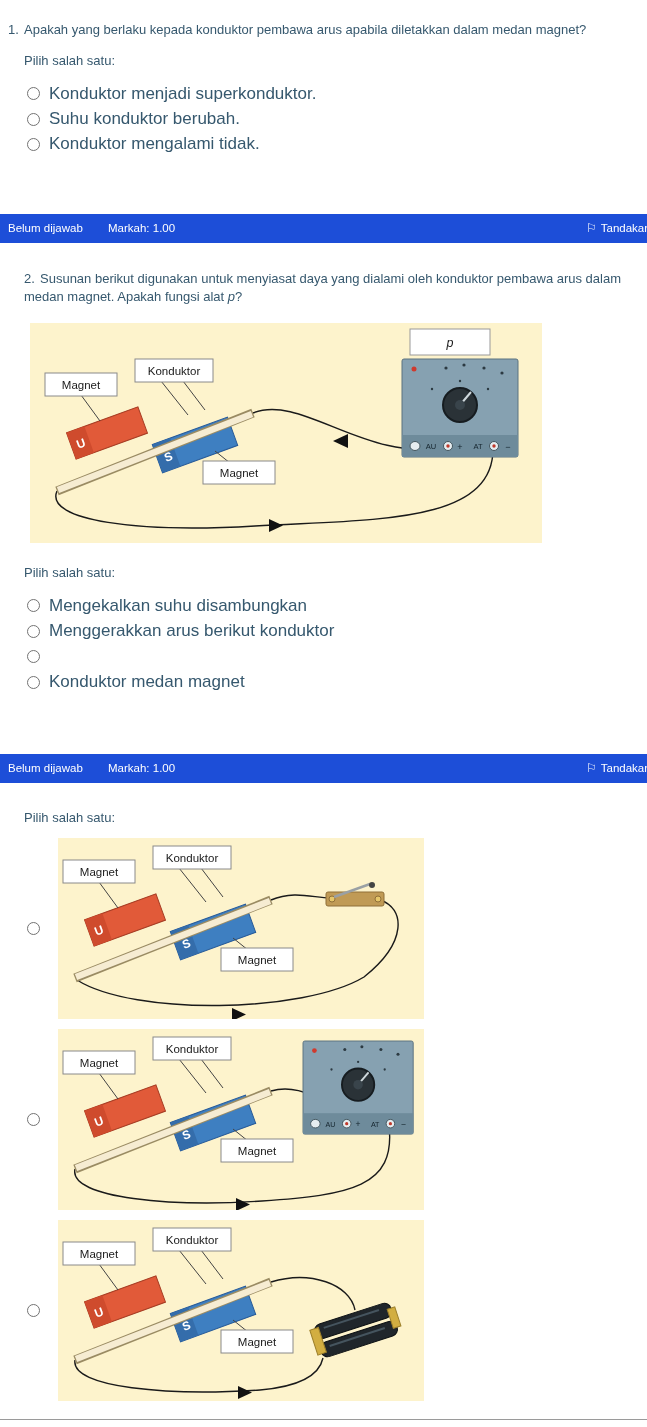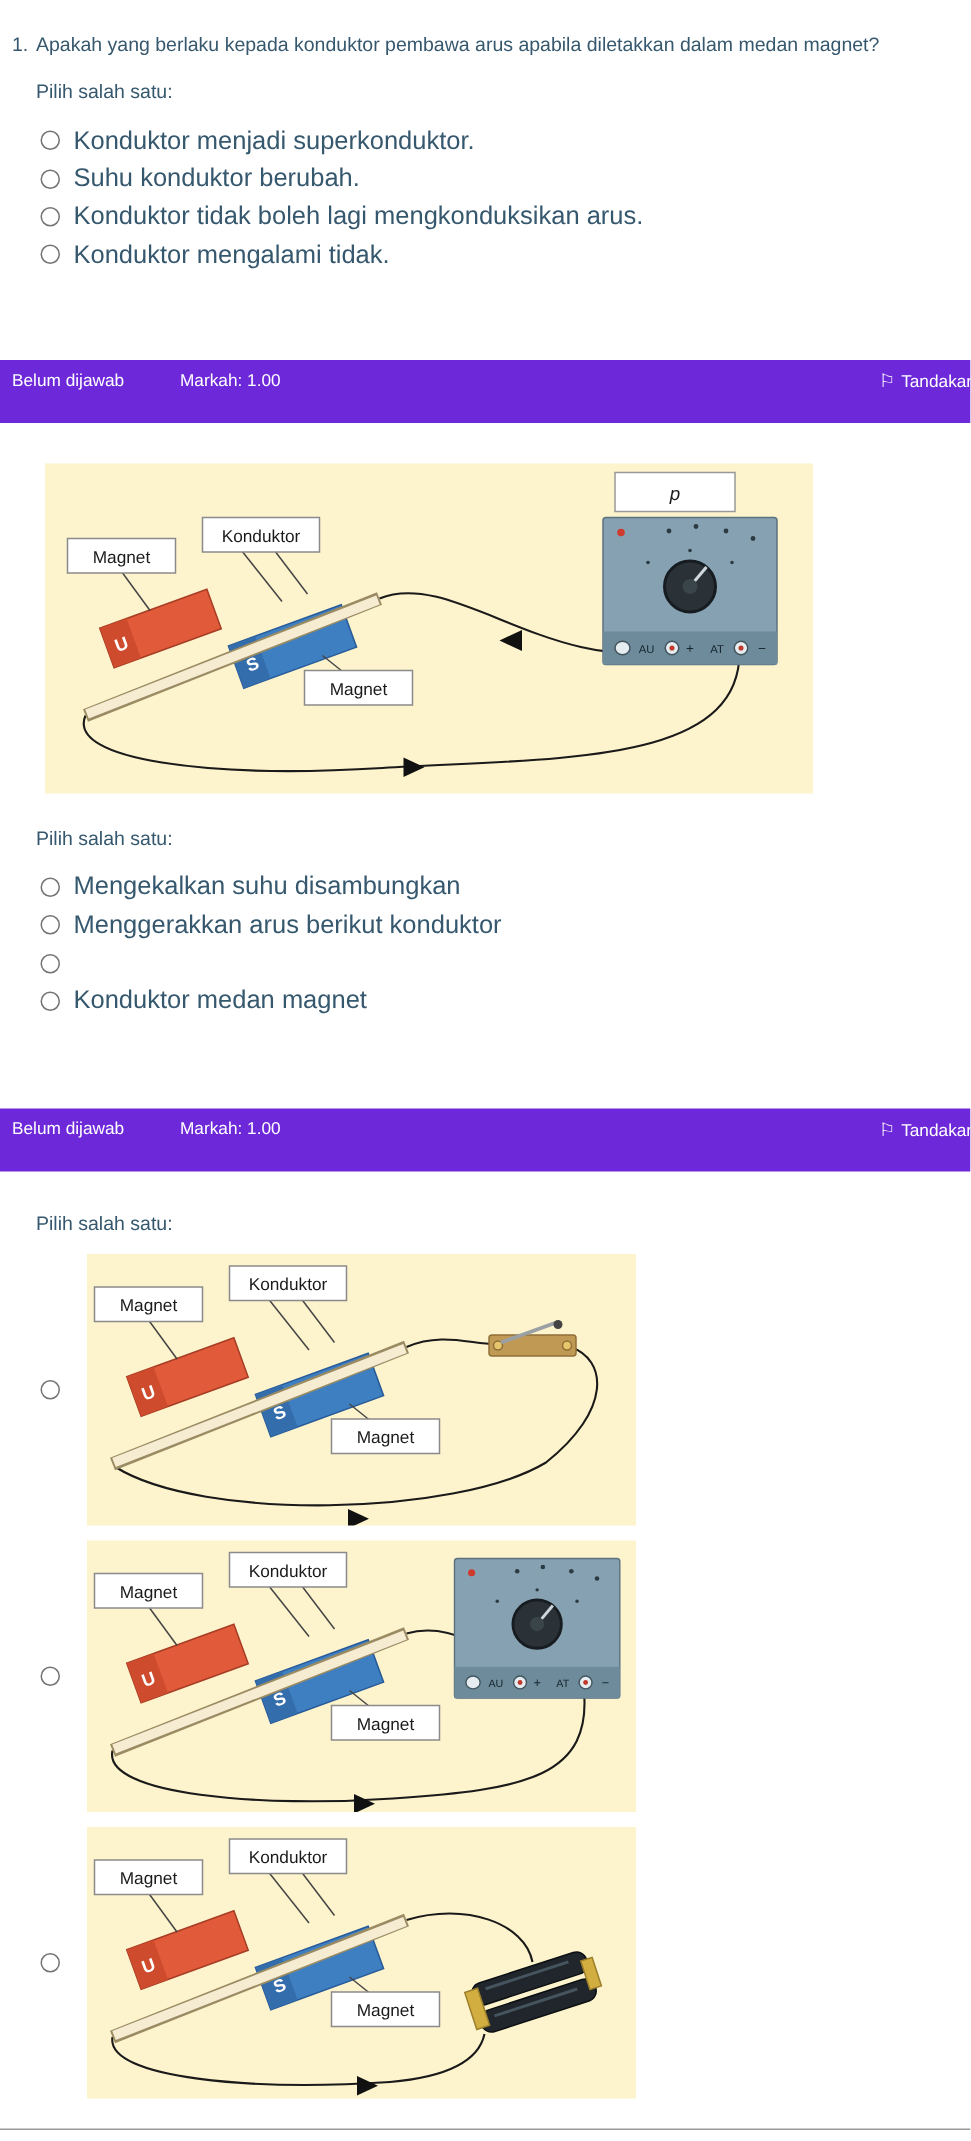--- a/index.html
+++ b/index.html
@@ -15,25 +15,25 @@
   .prompt{margin-top:14px;font-size:13px}
   .prompt-d{margin-top:22px;font-size:13px}
   .prompt-3{margin-top:19px;font-size:13px}
   .options{margin-top:0}
   .option{display:flex;align-items:center;height:25.4px;cursor:pointer}
   #q1 .option{margin-left:19px}
   #q2 .option{margin-left:3px}
   .radio{width:13px;height:13px;border:1px solid #737373;border-radius:50%;
          background:#fff;flex:0 0 13px;margin-right:9px;box-sizing:border-box}
   .opt-text{font-size:17px}
-  .statusbar{position:relative;height:42px;background:#6d28d9;color:#fff;font-size:11.5px}
+  .statusbar{position:relative;height:29px;background:#1d4ed8;color:#fff;font-size:11.5px}
   .sb1{margin-top:57px}
   .sb2{margin-top:59px}
   .sb-state{position:absolute;left:8px;line-height:29px}
-  .sb-mark{position:absolute;left:120px;line-height:29px}
+  .sb-mark{position:absolute;left:108px;line-height:29px}
   .sb-flag{position:absolute;left:586px;line-height:29px;white-space:nowrap;cursor:pointer}
   .flag-glyph{font-family:"DejaVu Sans",sans-serif;font-size:12px;margin-right:4px}
   .diagram-lg{width:512px;height:220px;background:#fdf3cc;margin:17px 0 0 6px}
   .img-option{display:flex;align-items:center;margin-top:10px}
   .img-option.first{margin-top:3px}
   .img-option .radio{margin-left:3px;margin-right:0}
   .diagram-sm{width:366px;height:181px;background:#fdf3cc;margin-left:18px}
   .bottom-rule{position:absolute;left:0;top:1419px;width:647px;border-top:1px solid #9a9a9a}
   svg{display:block}
   svg text{font-family:"Liberation Sans",sans-serif}
@@ -111,36 +111,33 @@
     <label class="option">
       <span class="radio"></span>
       <span class="opt-text">Konduktor menjadi superkonduktor.</span>
     </label>
     <label class="option">
       <span class="radio"></span>
       <span class="opt-text">Suhu konduktor berubah.</span>
     </label>
     <label class="option">
       <span class="radio"></span>
-      <span class="opt-text">Konduktor tidak boleh lagi mengkonduksikan arus.</span>
-    </label>
-    <label class="option">
-      <span class="radio"></span>
       <span class="opt-text">Konduktor mengalami tidak.</span>
     </label>
   </div>
 </section>
 
 <div class="statusbar sb1">
   <span class="sb-state">Belum dijawab</span>
   <span class="sb-mark">Markah: 1.00</span>
   <span class="sb-flag"><span class="flag-glyph">⚐</span><span>Tandakan</span></span>
 </div>
 
 <section id="q2">
+  <p class="qtext"><span class="qnum">2.</span><span>Susunan berikut digunakan untuk menyiasat daya yang dialami oleh konduktor pembawa arus dalam medan magnet. Apakah fungsi alat </span><span class="em">p</span><span>?</span></p>
 
   <div class="diagram-lg">
     <svg width="512" height="220" viewBox="0 0 512 220">
       <path d="M 223,90 C 272,70 338,142 418,123" fill="none" stroke="#1a1a1a" stroke-width="1.4"></path>
       <polygon points="318,111 303,118 318,125" fill="#111111"></polygon>
       <path d="M 27,168 C 14,198 110,210 225,203 C 340,196 464,202 463,125" fill="none" stroke="#1a1a1a" stroke-width="1.4"></path>
       <polygon points="239,196 253,202.5 239,209" fill="#111111"></polygon>
       <use href="#magnet-assembly" x="15" y="30"></use>
       <g transform="translate(372,36)">
           <use href="#psu"></use>

